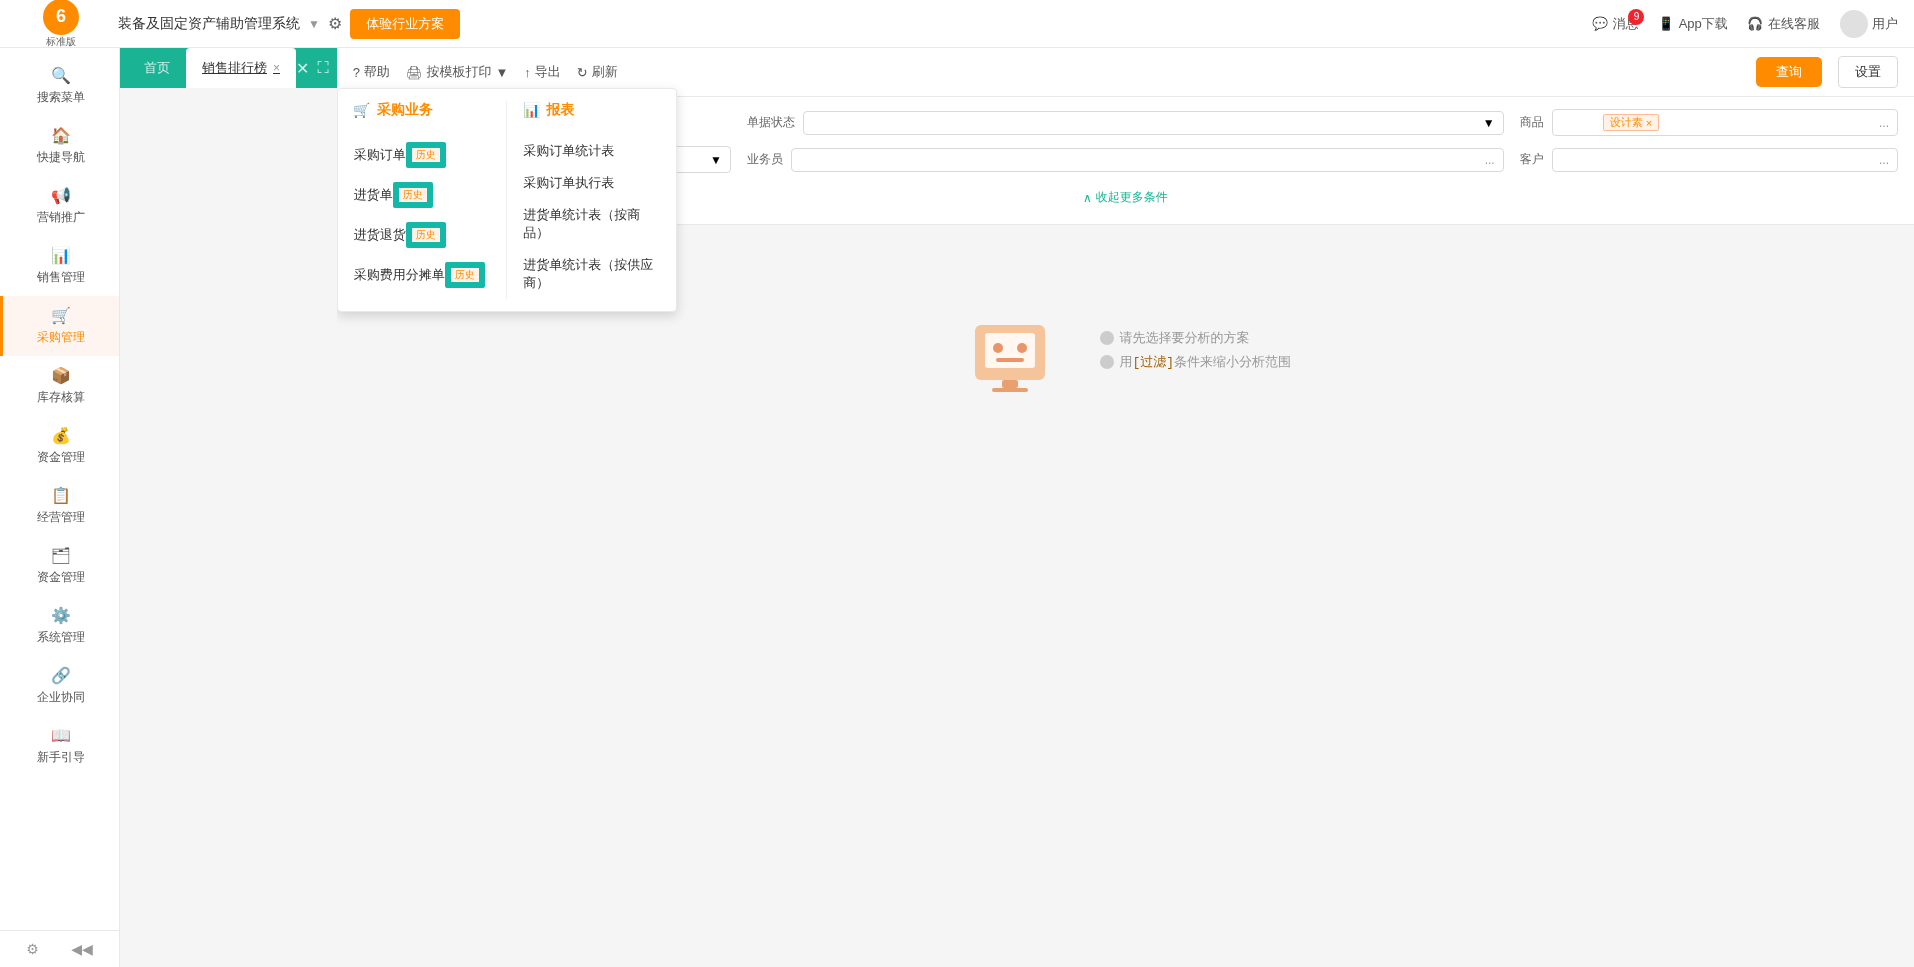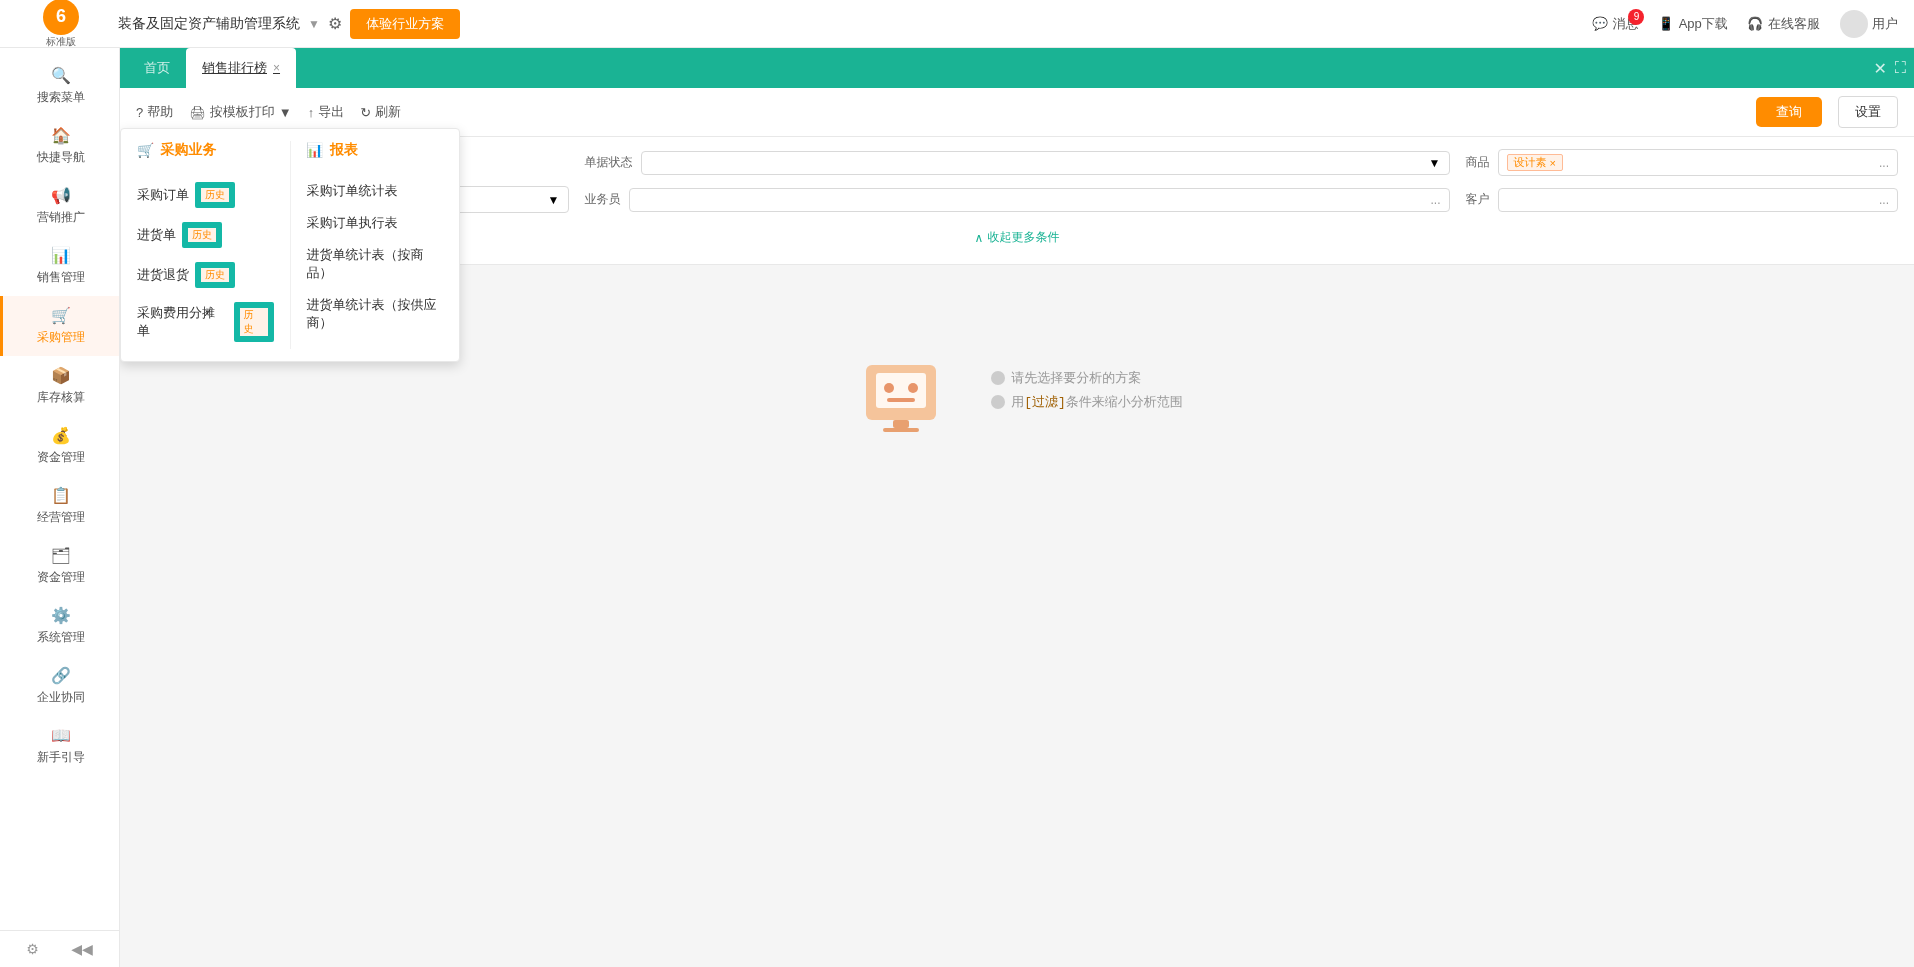--- a/index.html
+++ b/index.html
@@ -153,21 +153,21 @@
       border: none;
       cursor: pointer;
       color: #999;
       font-size: 14px;
     }
 
     
     .content-area {
       flex: 1;
       display: flex;
-      flex-direction: column;
+      flex-direction: row;
       overflow: hidden;
     }
 
     
     .tabbar {
       height: 40px;
       background: #1ab394;
       display: flex;
       align-items: center;
       padding: 0 8px;
@@ -286,20 +286,21 @@
       gap: 4px;
       min-width: 120px;
       background: white;
       cursor: pointer;
     }
     .filter-control-inner {
       display: flex;
       align-items: center;
       gap: 4px;
       flex: 1;
+      margin-left: 42px;
     }
     .filter-tag {
       background: #fff2e8;
       border: 1px solid #ffbb96;
       color: #ff8c00;
       border-radius: 2px;
       padding: 0 6px;
       font-size: 11px;
       display: flex;
       align-items: center;
@@ -418,21 +419,20 @@
       gap: 6px;
       color: #ff8c00;
       font-size: 14px;
       font-weight: bold;
       margin-bottom: 10px;
       padding-bottom: 6px;
     }
     .dropdown-item {
       display: flex;
       align-items: center;
-      gap: 6px;
       padding: 7px 0;
       cursor: pointer;
       color: #333;
       font-size: 13px;
     }
     .history-badge {
       background: #fff2e8;
       border: 6px solid #14b8a6;
       color: #ff8c00;
       border-radius: 2px;

